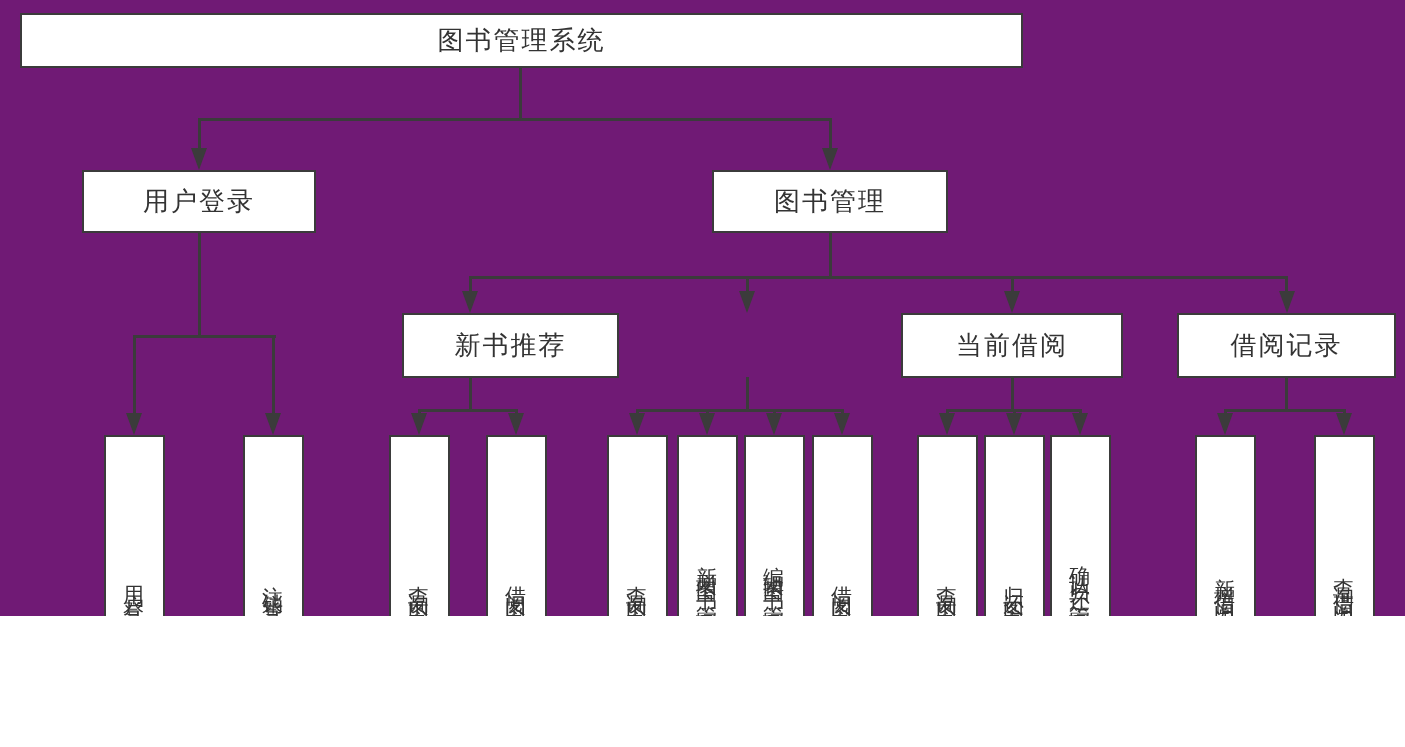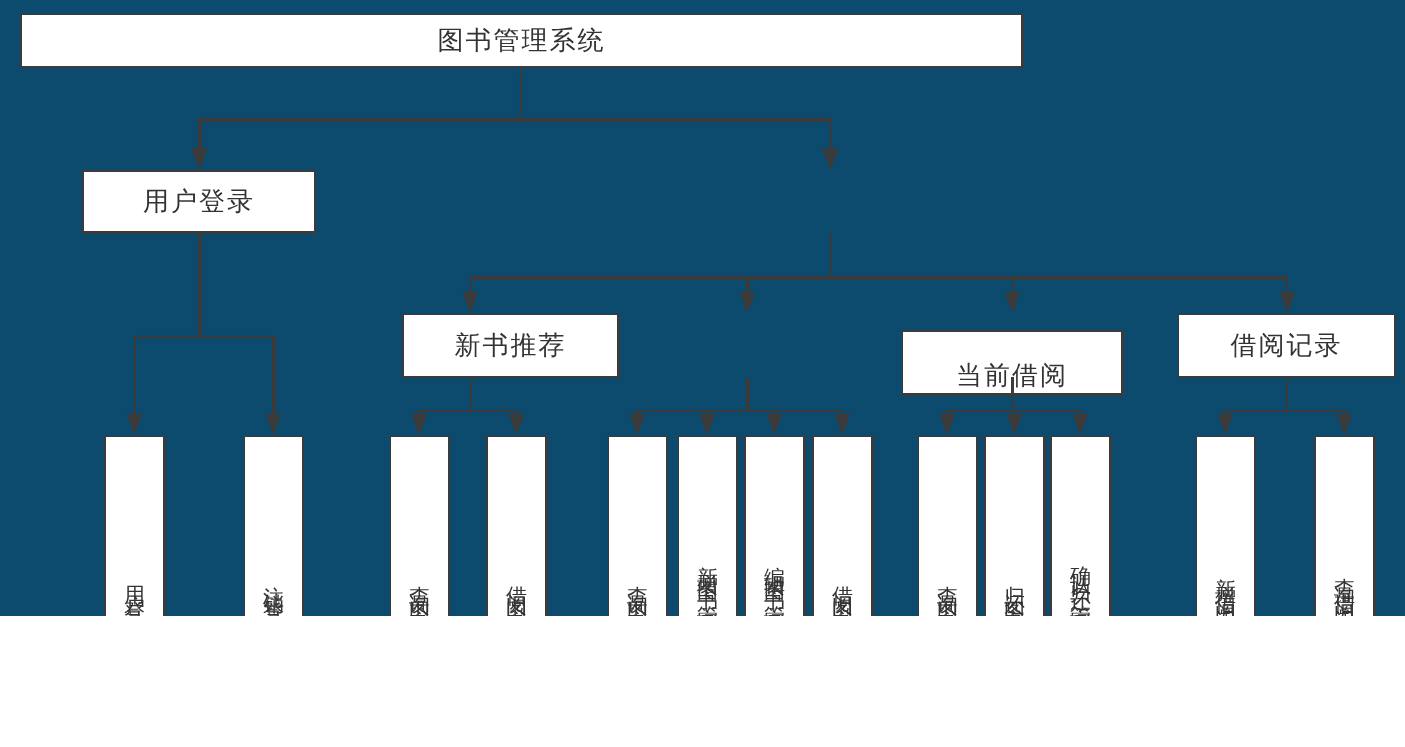--- a/index.html
+++ b/index.html
@@ -1,22 +1,22 @@
 <!DOCTYPE html>
 <html><head>
 <meta charset="utf-8">
 <title>图书管理系统</title>
 <style>
   html, body { margin: 0; padding: 0; background: #ffffff; }
   .canvas {
     position: relative;
     width: 1405px;
     height: 616px;
-    background: #0c4a6e;
-    font-family: Liberation Serif, serif;
+    background: #701a75;
+    font-family: Liberation Sans, sans-serif;
     overflow: hidden;
   }
   .node {
     position: absolute;
     box-sizing: border-box;
     border: 2.5px solid #3b3b3b;
     background: #ffffff;
     color: #333333;
     display: flex;
     align-items: center;
@@ -65,20 +65,23 @@
   <div class="line vl" style="left:518.5px; top:68px; height:51px;"></div>
   <div class="line hl" style="left:197.5px; top:118px; width:634px;"></div>
   <div class="line vl" style="left:197.5px; top:118px; height:32px;"></div>
   <div class="ah" style="left:191px; top:148px;"></div>
   <div class="line vl" style="left:828.5px; top:118px; height:32px;"></div>
   <div class="ah" style="left:822px; top:148px;"></div>
 
   <div class="node hbox" style="left:82px; top:170px; width:234px; height:63px;">
     <span>用户登录</span>
   </div>
+  <div class="node hbox" style="left:712px; top:170px; width:236px; height:63px;">
+    <span>图书管理</span>
+  </div>
 
   <div class="line vl" style="left:197.5px; top:232px; height:106px;"></div>
   <div class="line hl" style="left:132.5px; top:335px; width:143px;"></div>
   <div class="line vl" style="left:132.5px; top:335px; height:80px;"></div>
   <div class="ah" style="left:126px; top:413px;"></div>
   <div class="line vl" style="left:271.5px; top:335px; height:80px;"></div>
   <div class="ah" style="left:265px; top:413px;"></div>
 
   <div class="line vl" style="left:828.5px; top:232px; height:47px;"></div>
   <div class="line hl" style="left:469px; top:276px; width:819px;"></div>
@@ -87,21 +90,21 @@
   <div class="line vl" style="left:745.5px; top:276px; height:18px;"></div>
   <div class="ah" style="left:739px; top:291px;"></div>
   <div class="line vl" style="left:1010.5px; top:276px; height:18px;"></div>
   <div class="ah" style="left:1004px; top:291px;"></div>
   <div class="line vl" style="left:1285px; top:276px; height:18px;"></div>
   <div class="ah" style="left:1278.5px; top:291px;"></div>
 
   <div class="node hbox" style="left:362px; top:313px; width:217px; height:65px;margin-left:40px;">
     <span>新书推荐</span>
   </div>
-  <div class="node hbox" style="left:901px; top:330px; width:222px; height:65px;align-items:flex-end;">
+  <div class="node hbox" style="left:901px; top:313px; width:222px; height:65px;">
     <span>当前借阅</span>
   </div>
   <div class="node hbox" style="left:1177px; top:313px; width:219px; height:65px;">
     <span>借阅记录</span>
   </div>
 
   <div class="line vl" style="left:469px; top:377px; height:35px;"></div>
   <div class="line hl" style="left:417.5px; top:409px; width:100px;"></div>
   <div class="line vl" style="left:417.5px; top:409px; height:8px;"></div>
   <div class="ah" style="left:411px; top:413px;"></div>

